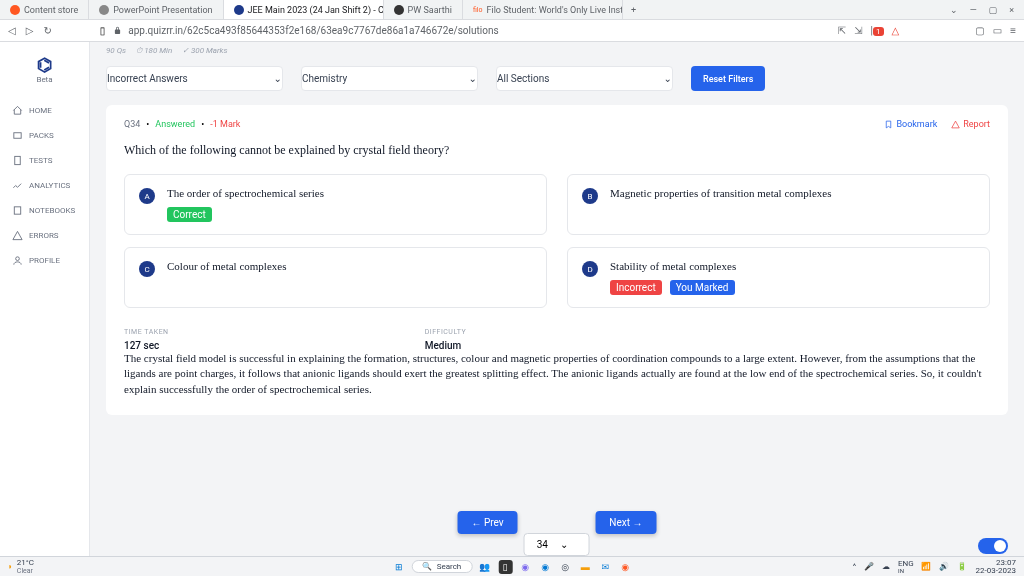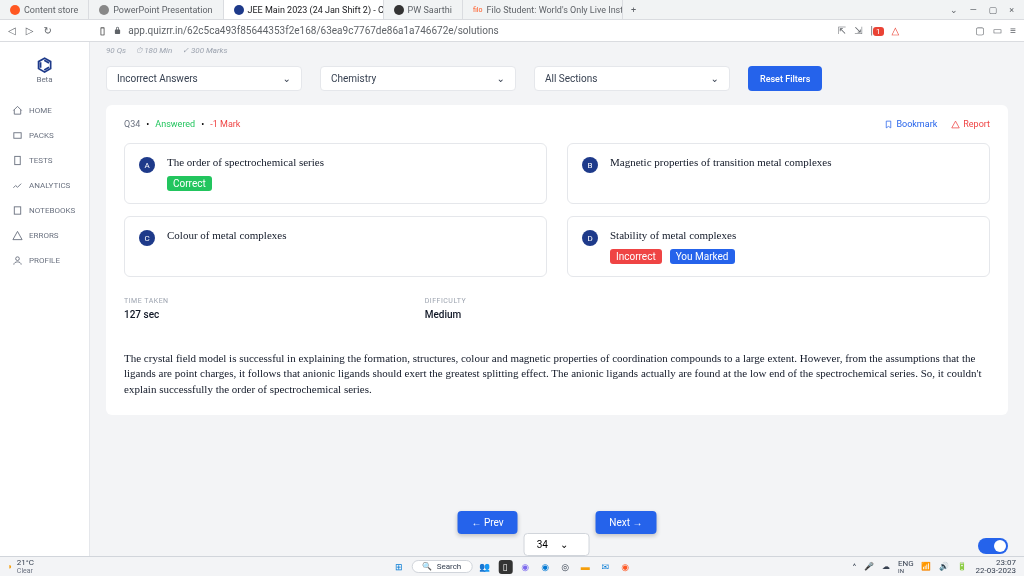--- a/index.html
+++ b/index.html
@@ -25,21 +25,21 @@
 .sidebar { width: 90px; background: #fff; border-right: 1px solid #e5e7eb; display: flex; flex-direction: column; align-items: center; padding-top: 12px; }
 .logo { font-size: 18px; color: #1e3a8a; font-weight: 700; }
 .beta { font-size: 8px; color: #6b7280; margin-bottom: 14px; }
 .nav-item { display: flex; align-items: center; gap: 6px; width: 100%; padding: 7px 12px; font-size: 8px; color: #6b7280; cursor: pointer; }
 .nav-item svg { width: 11px; height: 11px; }
 
 
 .main { flex: 1; padding: 0 16px; overflow-y: auto; position: relative; }
 .meta-row { display: flex; gap: 10px; font-size: 8px; color: #9ca3af; padding: 4px 0 10px; font-style: italic; }
 .filters { display: flex; gap: 18px; margin-bottom: 14px; }
-.select { background: #fff; border: 1px solid #e5e7eb; border-radius: 4px; padding: 6px 10px; font-size: 10px; color: #374151; width: 196px; display: flex; justify-content: space-between; align-items: center; }
+.select { background: #fff; border: 1px solid #e5e7eb; border-radius: 4px; padding: 6px 0; font-size: 10px; color: #374151; width: 177px; display: flex; justify-content: space-between; align-items: center; }
 .reset-btn { background: #2563eb; color: #fff; border: none; border-radius: 4px; padding: 6px 12px; font-size: 9px; font-weight: 500; cursor: pointer; }
 
 .card { background: #fff; border-radius: 6px; padding: 14px 18px 18px; }
 .q-header { display: flex; justify-content: space-between; align-items: center; margin-bottom: 14px; font-size: 9px; }
 .q-meta { display: flex; gap: 6px; align-items: center; }
 .q-num { color: #6b7280; }
 .answered { color: #22c55e; }
 .marks { color: #ef4444; }
 .actions { display: flex; gap: 14px; }
 .bookmark { color: #2563eb; display: flex; align-items: center; gap: 3px; }
@@ -49,21 +49,21 @@
 .options { display: grid; grid-template-columns: 1fr 1fr; gap: 12px 20px; margin-bottom: 20px; }
 .option { border: 1px solid #e5e7eb; border-radius: 6px; padding: 12px 14px; display: flex; gap: 12px; align-items: flex-start; }
 .opt-letter { width: 16px; height: 16px; border-radius: 50%; background: #1e3a8a; color: #fff; font-size: 8px; display: flex; align-items: center; justify-content: center; flex-shrink: 0; margin-top: 1px; }
 .opt-content { flex: 1; }
 .opt-text { font-size: 11px; color: #111827; font-family: Georgia, serif; margin-bottom: 4px; }
 .tag { display: inline-block; font-size: 10px; color: #fff; padding: 2px 6px; border-radius: 3px; margin-right: 4px; }
 .tag-correct { background: #22c55e; }
 .tag-incorrect { background: #ef4444; }
 .tag-marked { background: #2563eb; }
 
-.meta-grid { display: grid; grid-template-columns: 1fr 1fr 1fr; gap: 36px; margin-bottom: 31px; }
+.meta-grid { display: grid; grid-template-columns: 1fr 1fr 1fr; gap: 36px; margin-bottom: 0; }
 .meta-label { font-size: 7px; color: #9ca3af; letter-spacing: 0.5px; margin-bottom: 4px; }
 .meta-value { font-size: 10px; color: #111827; font-weight: 500; }
 
 .solution-label { font-size: 8px; color: #9ca3af; letter-spacing: 0.5px; margin-bottom: 6px; }
 .solution-text { font-size: 11px; color: #111827; font-family: Georgia, serif; line-height: 1.4; }
 
 .pager { position: absolute; bottom: 0; left: 50%; transform: translateX(-50%); display: flex; gap: 6px; align-items: center; }
 .pager-btn { background: #2563eb; color: #fff; border: none; border-radius: 4px; padding: 6px 14px; font-size: 10px; cursor: pointer; box-shadow: 0 2px 4px rgba(0,0,0,0.2); }
 .pager-num { background: #fff; border: 1px solid #d1d5db; border-radius: 4px; padding: 5px 20px 5px 12px; font-size: 10px; display: flex; align-items: center; gap: 12px; margin-top: 44px; }
 
@@ -230,20 +230,21 @@
             </span>
           <span class="report">
               <svg width="9" height="9" viewBox="0 0 24 24" fill="none" stroke="#ef4444" stroke-width="2">
                 <path d="M12 3l10 18H2z"></path>
               </svg>
               <span>Report</span>
             </span>
         </div>
       </div>
 
+      <div class="question">Which of the following cannot be explained by crystal field theory?</div>
 
       <div class="options">
         <div class="option">
           <div class="opt-letter">A</div>
           <div class="opt-content">
             <div class="opt-text">The order of spectrochemical series</div>
             <span class="tag tag-correct">Correct</span>
           </div>
         </div>
         <div class="option">

